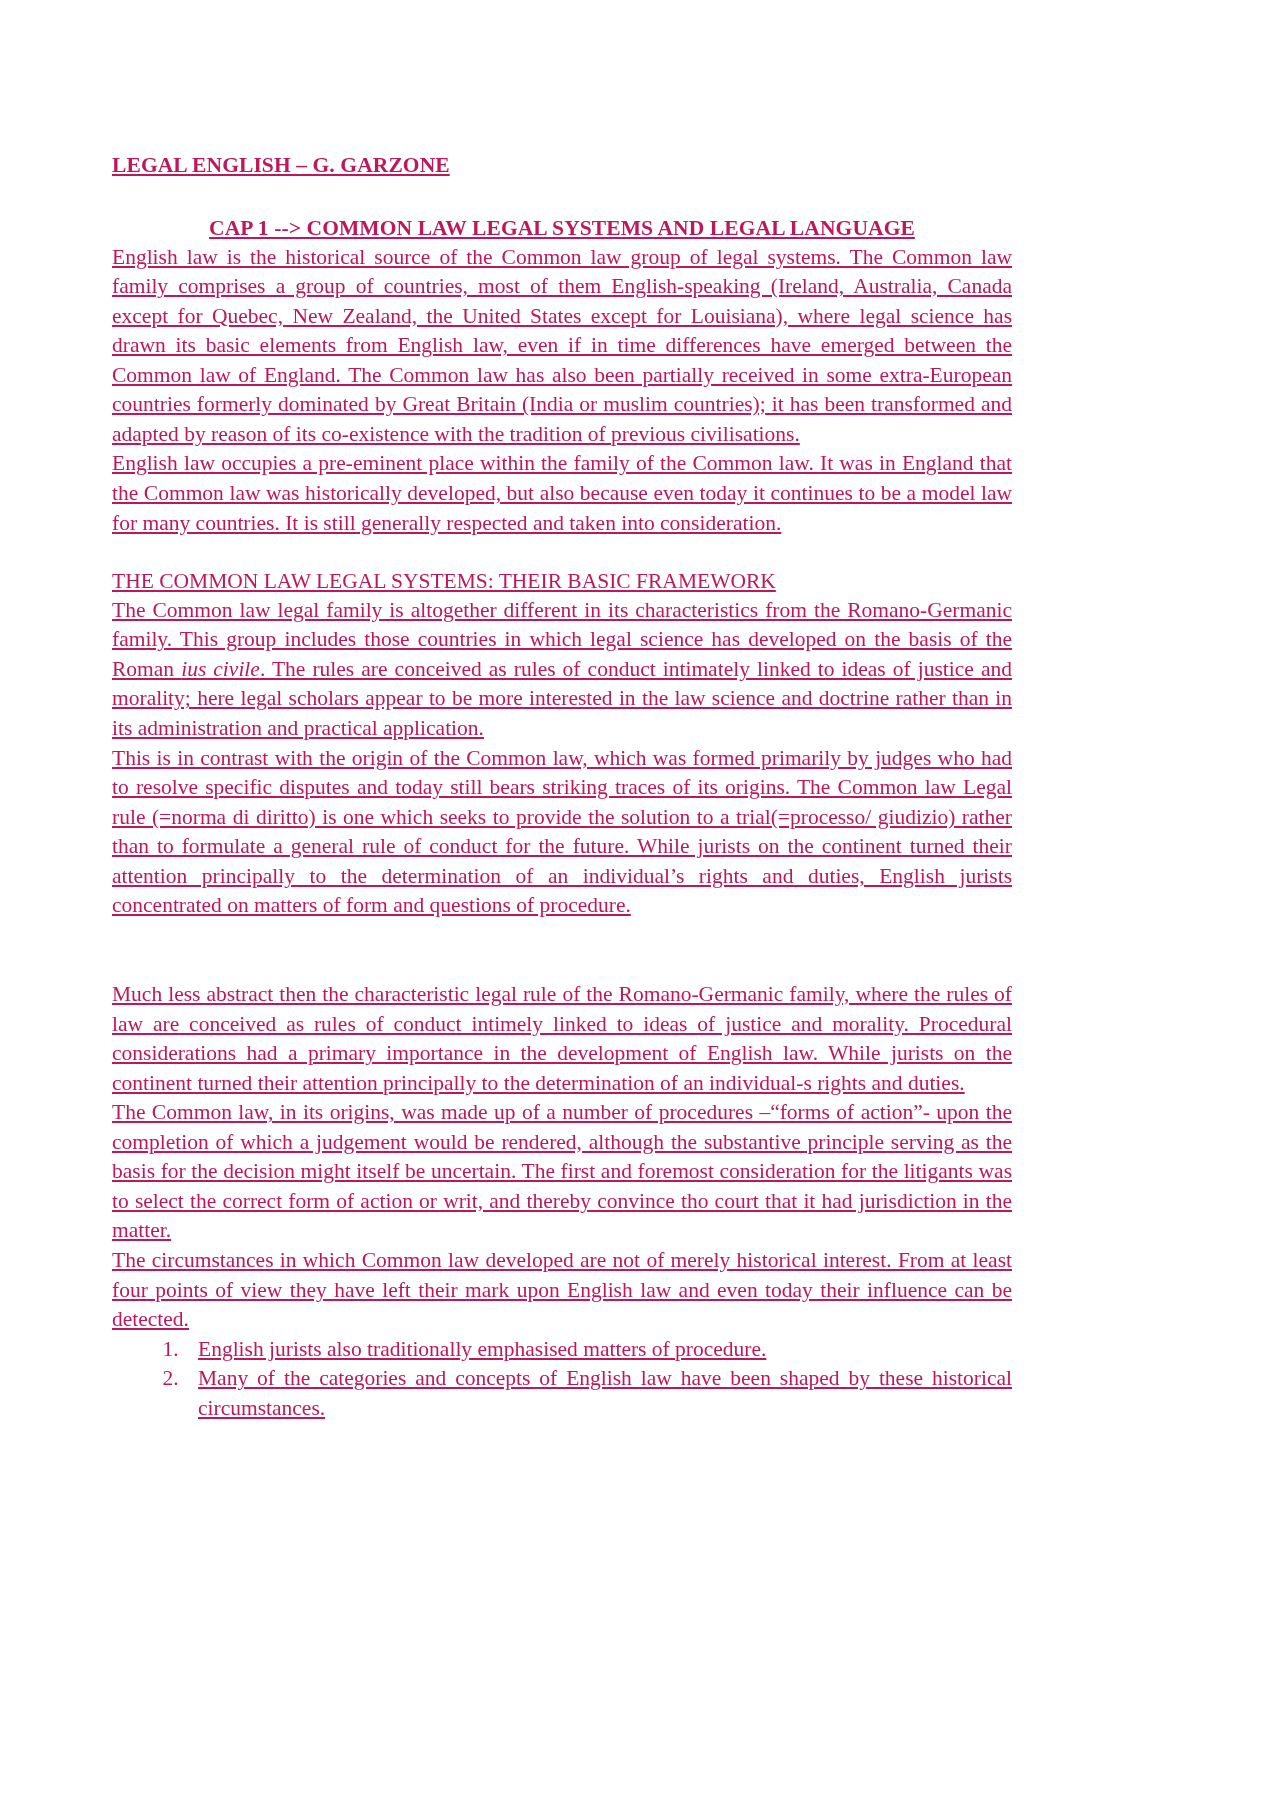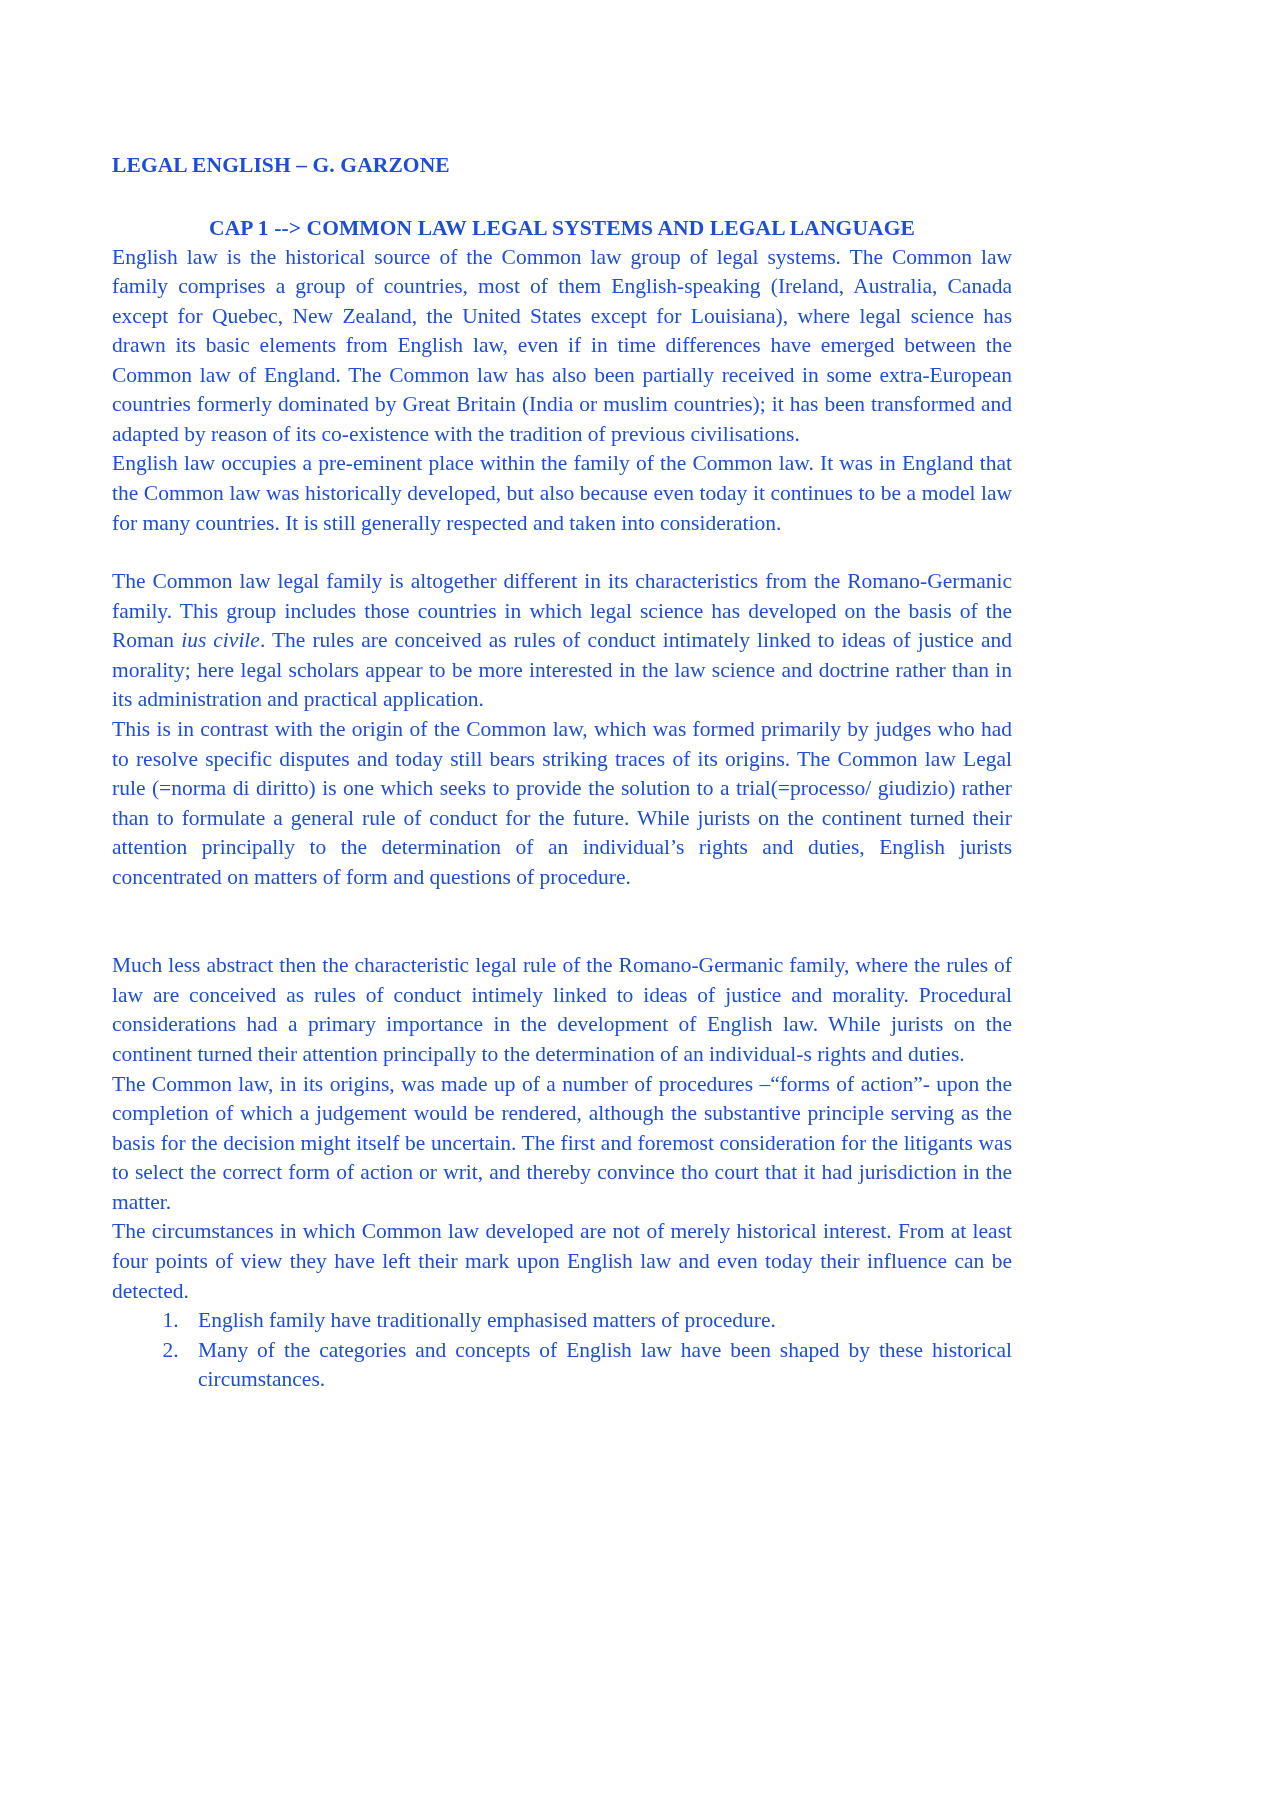--- a/index.html
+++ b/index.html
@@ -20,21 +20,22 @@
     box-sizing: border-box;
     padding: 152px 112px 60px 112px;
     overflow: hidden;
   }
   .doc-body {
     width: 900px;
     font-size: 21.5px;
     line-height: 1.375;
     text-align: justify;
     text-justify: inter-word;
-    color: #1d4ed8;
+    color: #be185d;
+    text-decoration: underline;
   }
   h1.doc-title {
     font-size: 21.5px;
     font-weight: bold;
     margin: 0 0 34px 0;
     line-height: 1.3;
     letter-spacing: 0.1px;
     text-align: left;
   }
   h2.section-heading-bold {
@@ -94,33 +95,34 @@
 
     <h2 class="section-heading-bold">CAP 1 --&gt; COMMON LAW LEGAL SYSTEMS AND LEGAL LANGUAGE</h2>
 
 
     <p class="para">English law is the historical source of the Common law group of legal systems. The Common law family comprises a group of countries, most of them English-speaking (Ireland, Australia, Canada except for Quebec, New Zealand, the United States except for Louisiana), where legal science has drawn its basic elements from English law, even if in time differences have emerged between the Common law of England. The Common law has also been partially received in some extra-European countries formerly dominated by Great Britain (India or muslim countries); it has been transformed and adapted by reason of its co-existence with the tradition of previous civilisations.</p>
 
     <p class="para">English law occupies a pre-eminent place within the family of the Common law. It was in England that the Common law was historically developed, but also because even today it continues to be a model law for many countries. It is still generally respected and taken into consideration.</p>
 
     <div class="spacer-para"></div>
 
+    <h3 class="section-heading-plain">THE COMMON LAW LEGAL SYSTEMS: THEIR BASIC FRAMEWORK</h3>
 
     <p class="para"><span>The Common law legal family is altogether different in its characteristics from the Romano-Germanic family. This group includes those countries in which legal science has developed on the basis of the Roman </span><em class="latin">ius civile</em><span>. The rules are conceived as rules of conduct intimately linked to ideas of justice and morality; here legal scholars appear to be more interested in the law science and doctrine rather than in its administration and practical application.</span></p>
 
     <p class="para">This is in contrast with the origin of the Common law, which was formed primarily by judges who had to resolve specific disputes and today still bears striking traces of its origins. The Common law Legal rule (=norma di diritto) is one which seeks to provide the solution to a trial(=processo/ giudizio) rather than to formulate a general rule of conduct for the future. While jurists on the continent turned their attention principally to the determination of an individual’s rights and duties, English jurists concentrated on matters of form and questions of procedure.</p>
 
     <div class="spacer-para"></div>
     <div class="spacer-line"></div>
 
     <p class="para">Much less abstract then the characteristic legal rule of the Romano-Germanic family, where the rules of law are conceived as rules of conduct intimely linked to ideas of justice and morality. Procedural considerations had a primary importance in the development of English law. While jurists on the continent turned their attention principally to the determination of an individual-s rights and duties.</p>
 
     <p class="para">The Common law, in its origins, was made up of a number of procedures –“forms of action”- upon the completion of which a judgement would be rendered, although the substantive principle serving as the basis for the decision might itself be uncertain. The first and foremost consideration for the litigants was to select the correct form of action or writ, and thereby convince tho court that it had jurisdiction in the matter.</p>
 
     <p class="para">The circumstances in which Common law developed are not of merely historical interest. From at least four points of view they have left their mark upon English law and even today their influence can be detected.</p>
 
     <ol class="numbered-list">
-      <li>English family have traditionally emphasised matters of procedure.</li>
+      <li>English jurists also traditionally emphasised matters of procedure.</li>
       <li>Many of the categories and concepts of English law have been shaped by these historical circumstances.</li>
     </ol>
 
   </div>
 </div>
 
 </body></html>

